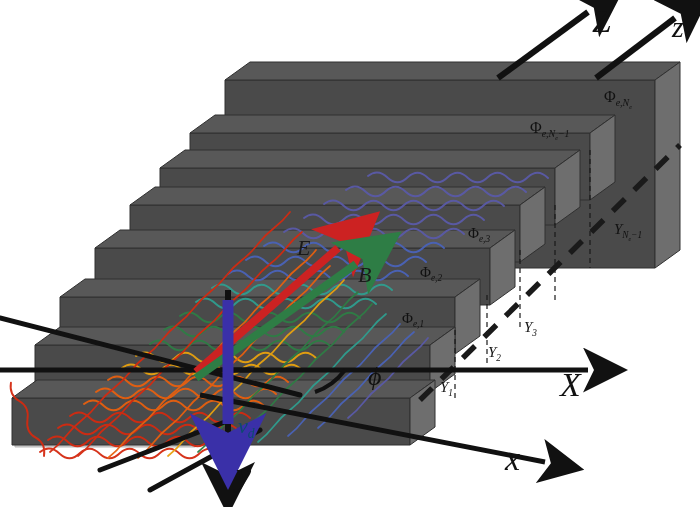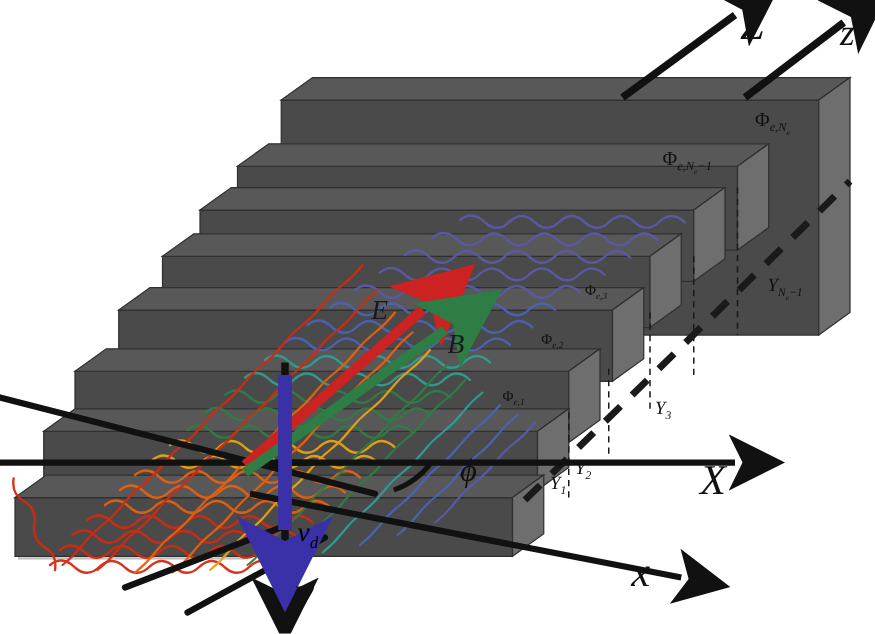--- a/index.html
+++ b/index.html
@@ -6,21 +6,21 @@
   html,body{margin:0;padding:0;background:#ffffff;}
   body{font-family:"Liberation Serif",serif;}
   #stage{position:relative;width:700px;height:507px;background:#ffffff;overflow:hidden;}
   #stage svg{position:absolute;left:0;top:0;width:700px;height:507px;}
   .lbl{position:absolute;color:#111111;font-family:"Liberation Serif",serif;white-space:nowrap;
        font-style:italic;line-height:1;}
   .lbl sub{font-size:.62em;font-style:italic;}
   .lbl .up{font-style:normal;}
   .axlbl{font-size:34px;}
   .axlbl-sm{font-size:30px;}
-  .philbl{font-size:12px;}
+  .philbl{font-size:15px;}
   .ylbl{font-size:15px;}
   .veclbl{font-size:22px;}
   .philbl.big{font-size:16px;}
 </style>
 </head>
 <body>
 
 <div id="stage">
 
   <svg viewBox="0 0 700 507">
@@ -254,42 +254,42 @@
   <div class="lbl axlbl" style="left:592px;top:4px;">Z</div>
   <div class="lbl axlbl-sm" style="left:672px;top:12px;">z</div>
   <div class="lbl axlbl" style="left:560px;top:368px;">X</div>
   <div class="lbl axlbl" style="left:505px;top:442px;">x</div>
   <div class="lbl axlbl" style="left:236px;top:458px;">y</div>
 
   <div class="lbl" style="left:368px;top:364px;font-size:26px;">ϕ</div>
 
   <div class="lbl veclbl" style="left:297px;top:237px;color:#1a1a1a;">E</div>
   <div class="lbl veclbl" style="left:358px;top:264px;color:#1a1a1a;">B</div>
-  <div class="lbl veclbl" style="left:238px;top:415px;color:#000000;"><span>v</span><sub>d</sub></div>
+  <div class="lbl veclbl" style="left:238px;top:415px;color:#0c4a6e;"><span>v</span><sub>d</sub></div>
 
   <div class="lbl philbl" style="left:402px;top:311px;text-align:right;">
     <span class="up">Φ</span><sub>e,1</sub>
   </div>
-  <div class="lbl philbl" style="left:433px;top:265px;">
+  <div class="lbl philbl" style="left:420px;top:265px;">
     <span class="up">Φ</span><sub>e,2</sub>
   </div>
   <div class="lbl philbl" style="left:468px;top:226px;">
     <span class="up">Φ</span><sub>e,3</sub>
   </div>
   <div class="lbl philbl big" style="left:530px;top:120px;">
     <span class="up">Φ</span><sub>e,N<sub>e</sub></sub><sub>−1</sub>
   </div>
   <div class="lbl philbl big" style="left:604px;top:89px;">
     <span class="up">Φ</span><sub>e,N<sub>e</sub></sub>
   </div>
 
   <div class="lbl ylbl" style="left:440px;top:380px;">
     <span>Y</span><sub>1</sub>
   </div>
-  <div class="lbl ylbl" style="left:460px;top:345px;margin-top:23px;">
+  <div class="lbl ylbl" style="left:488px;top:345px;">
     <span>Y</span><sub>2</sub>
   </div>
   <div class="lbl ylbl" style="left:512px;top:320px;margin-left:12px;">
     <span>Y</span><sub>3</sub>
   </div>
   <div class="lbl ylbl" style="left:614px;top:222px;">
     <span>Y</span><sub>N<sub>e</sub></sub><sub>−1</sub>
   </div>
 
 </div>

